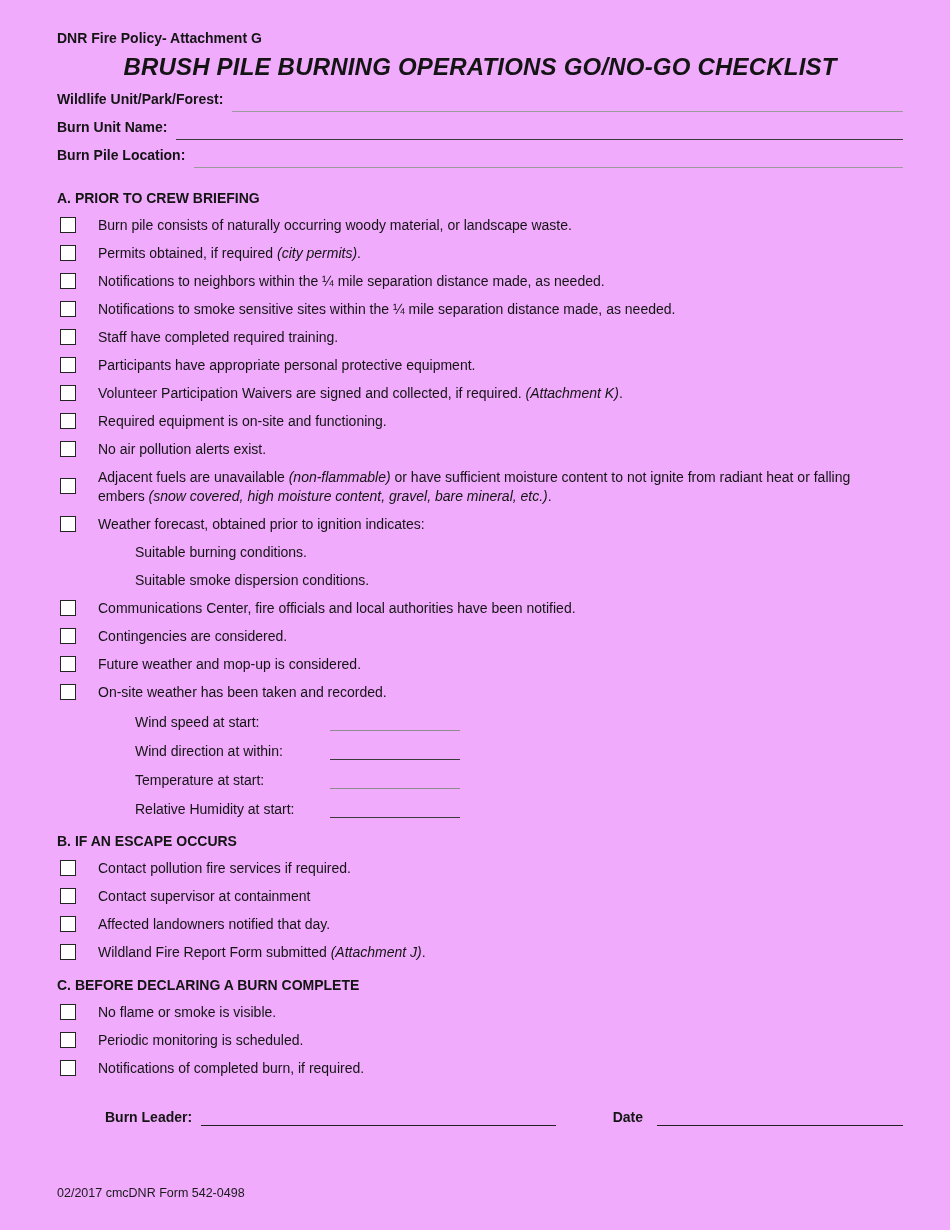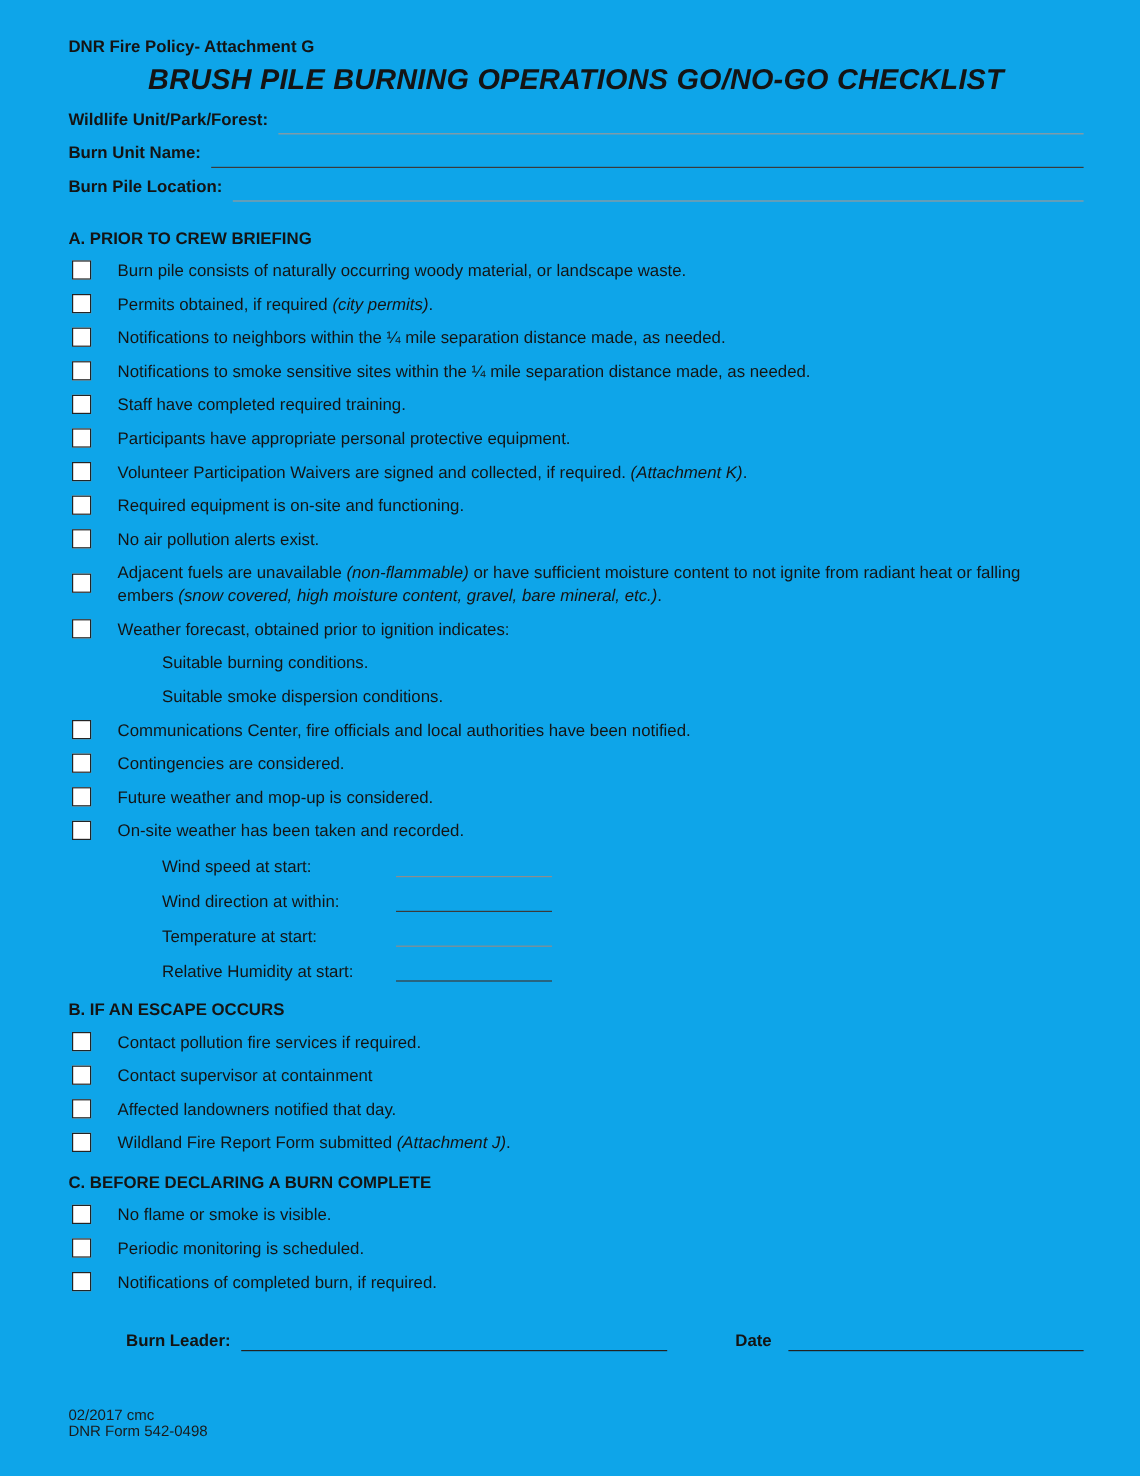--- a/index.html
+++ b/index.html
@@ -1,19 +1,19 @@
 <!DOCTYPE html>
 <html><head>
 <meta charset="utf-8">
 <style>
   html,body{margin:0;padding:0;background:#fff;}
   .page{
     position:relative;
     width:950px;height:1230px;
-    background:#0ea5e9;
+    background:#f0abfc;
     box-sizing:border-box;
     padding:30px 47px 0 57px;
     font-family:"Liberation Sans",sans-serif;
     font-size:14px;
     color:#141414;
     overflow:hidden;
   }
   .doc-label{font-weight:bold;font-size:14px;}
   .title{
     text-align:center;
@@ -53,21 +53,21 @@
 
   .sig-row{display:flex;align-items:flex-end;margin-top:27px;}
   .sig-label{font-weight:bold;white-space:nowrap;padding-bottom:1px;padding-left:48px;}
   .burn-leader-line{width:408px;margin-left:9px;height:20px;border-bottom:1.6px solid #222;}
   .date-label{margin-left:9px;}
   .date-line{width:283px;margin-left:14px;height:20px;border-bottom:1.6px solid #222;}
 
   .footer{
     position:absolute;left:57px;right:47px;bottom:30px;
     display:flex;justify-content:flex-start;
-    font-size:12.5px;color:#1a1a1a;flex-direction:column;
+    font-size:12.5px;color:#1a1a1a;
   }
 </style>
 </head>
 <body>
 
 <div class="page">
   <div class="doc-label">DNR Fire Policy- Attachment G</div>
   <div class="title">BRUSH PILE BURNING OPERATIONS GO/NO-GO CHECKLIST</div>
 
   <div class="fields">

